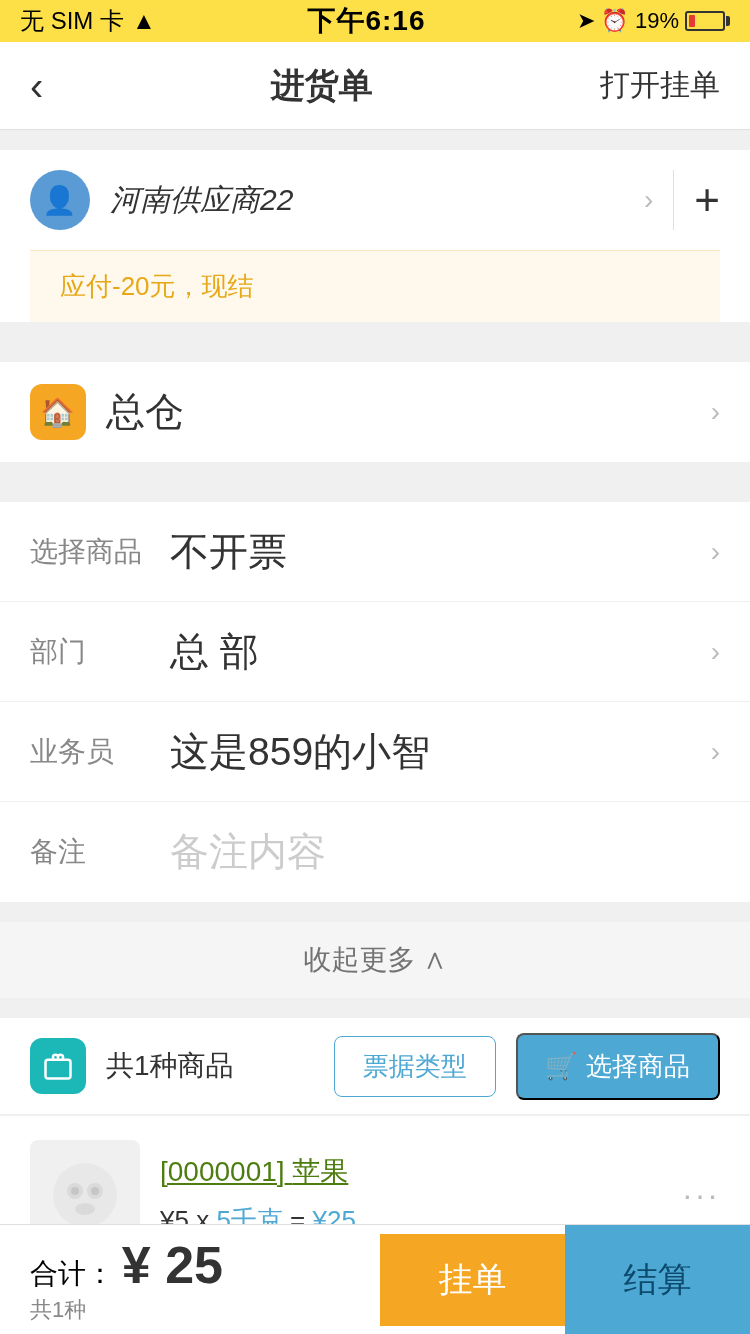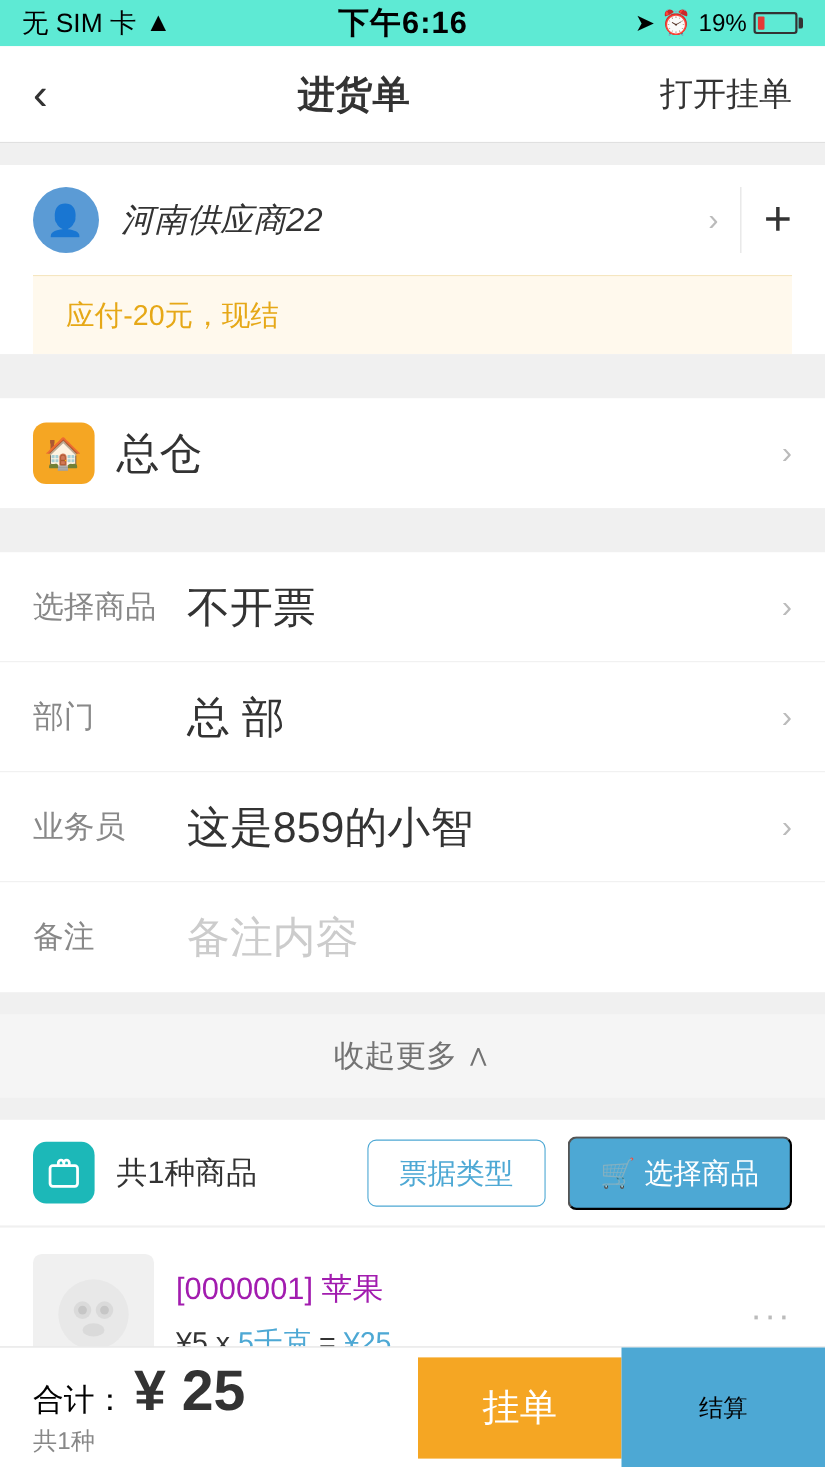--- a/index.html
+++ b/index.html
@@ -10,21 +10,21 @@
       min-height: 1334px;
       background: #f0f0f0;
       font-size: 28px;
       position: relative;
       overflow-x: hidden;
     }
 
     
     .status-bar {
       height: 42px;
-      background: #5eead4;
+      background: #fde047;
       display: flex;
       align-items: center;
       justify-content: space-between;
       padding: 0 20px;
       font-size: 24px;
       font-weight: 500;
     }
     .status-left {
       display: flex;
       align-items: center;
@@ -288,22 +288,23 @@
     .product-thumbnail svg {
       width: 80px;
       height: 80px;
       opacity: 0.4;
     }
     .product-info {
       flex: 1;
     }
     .product-name {
       font-size: 28px;
-      color: #a21caf;
+      color: #4d7c0f;
       margin-bottom: 12px;
+      text-decoration: underline;
     }
     .product-price {
       font-size: 26px;
       color: #333;
     }
     .price-blue {
       color: #4da8d4;
     }
     .product-more {
       color: #bbb;
@@ -348,22 +349,22 @@
       color: #fff;
       cursor: pointer;
     }
     .footer-btn-checkout {
       width: 185px;
       height: 110px;
       background: #4da8d4;
       display: flex;
       align-items: center;
       justify-content: center;
-      font-size: 22px;
-      color: #000000;
+      font-size: 34px;
+      color: #0c4a6e;
       cursor: pointer;
     }
 
     .spacer-bottom {
       height: 110px;
     }
   </style>
 </head>
 <body>
 

